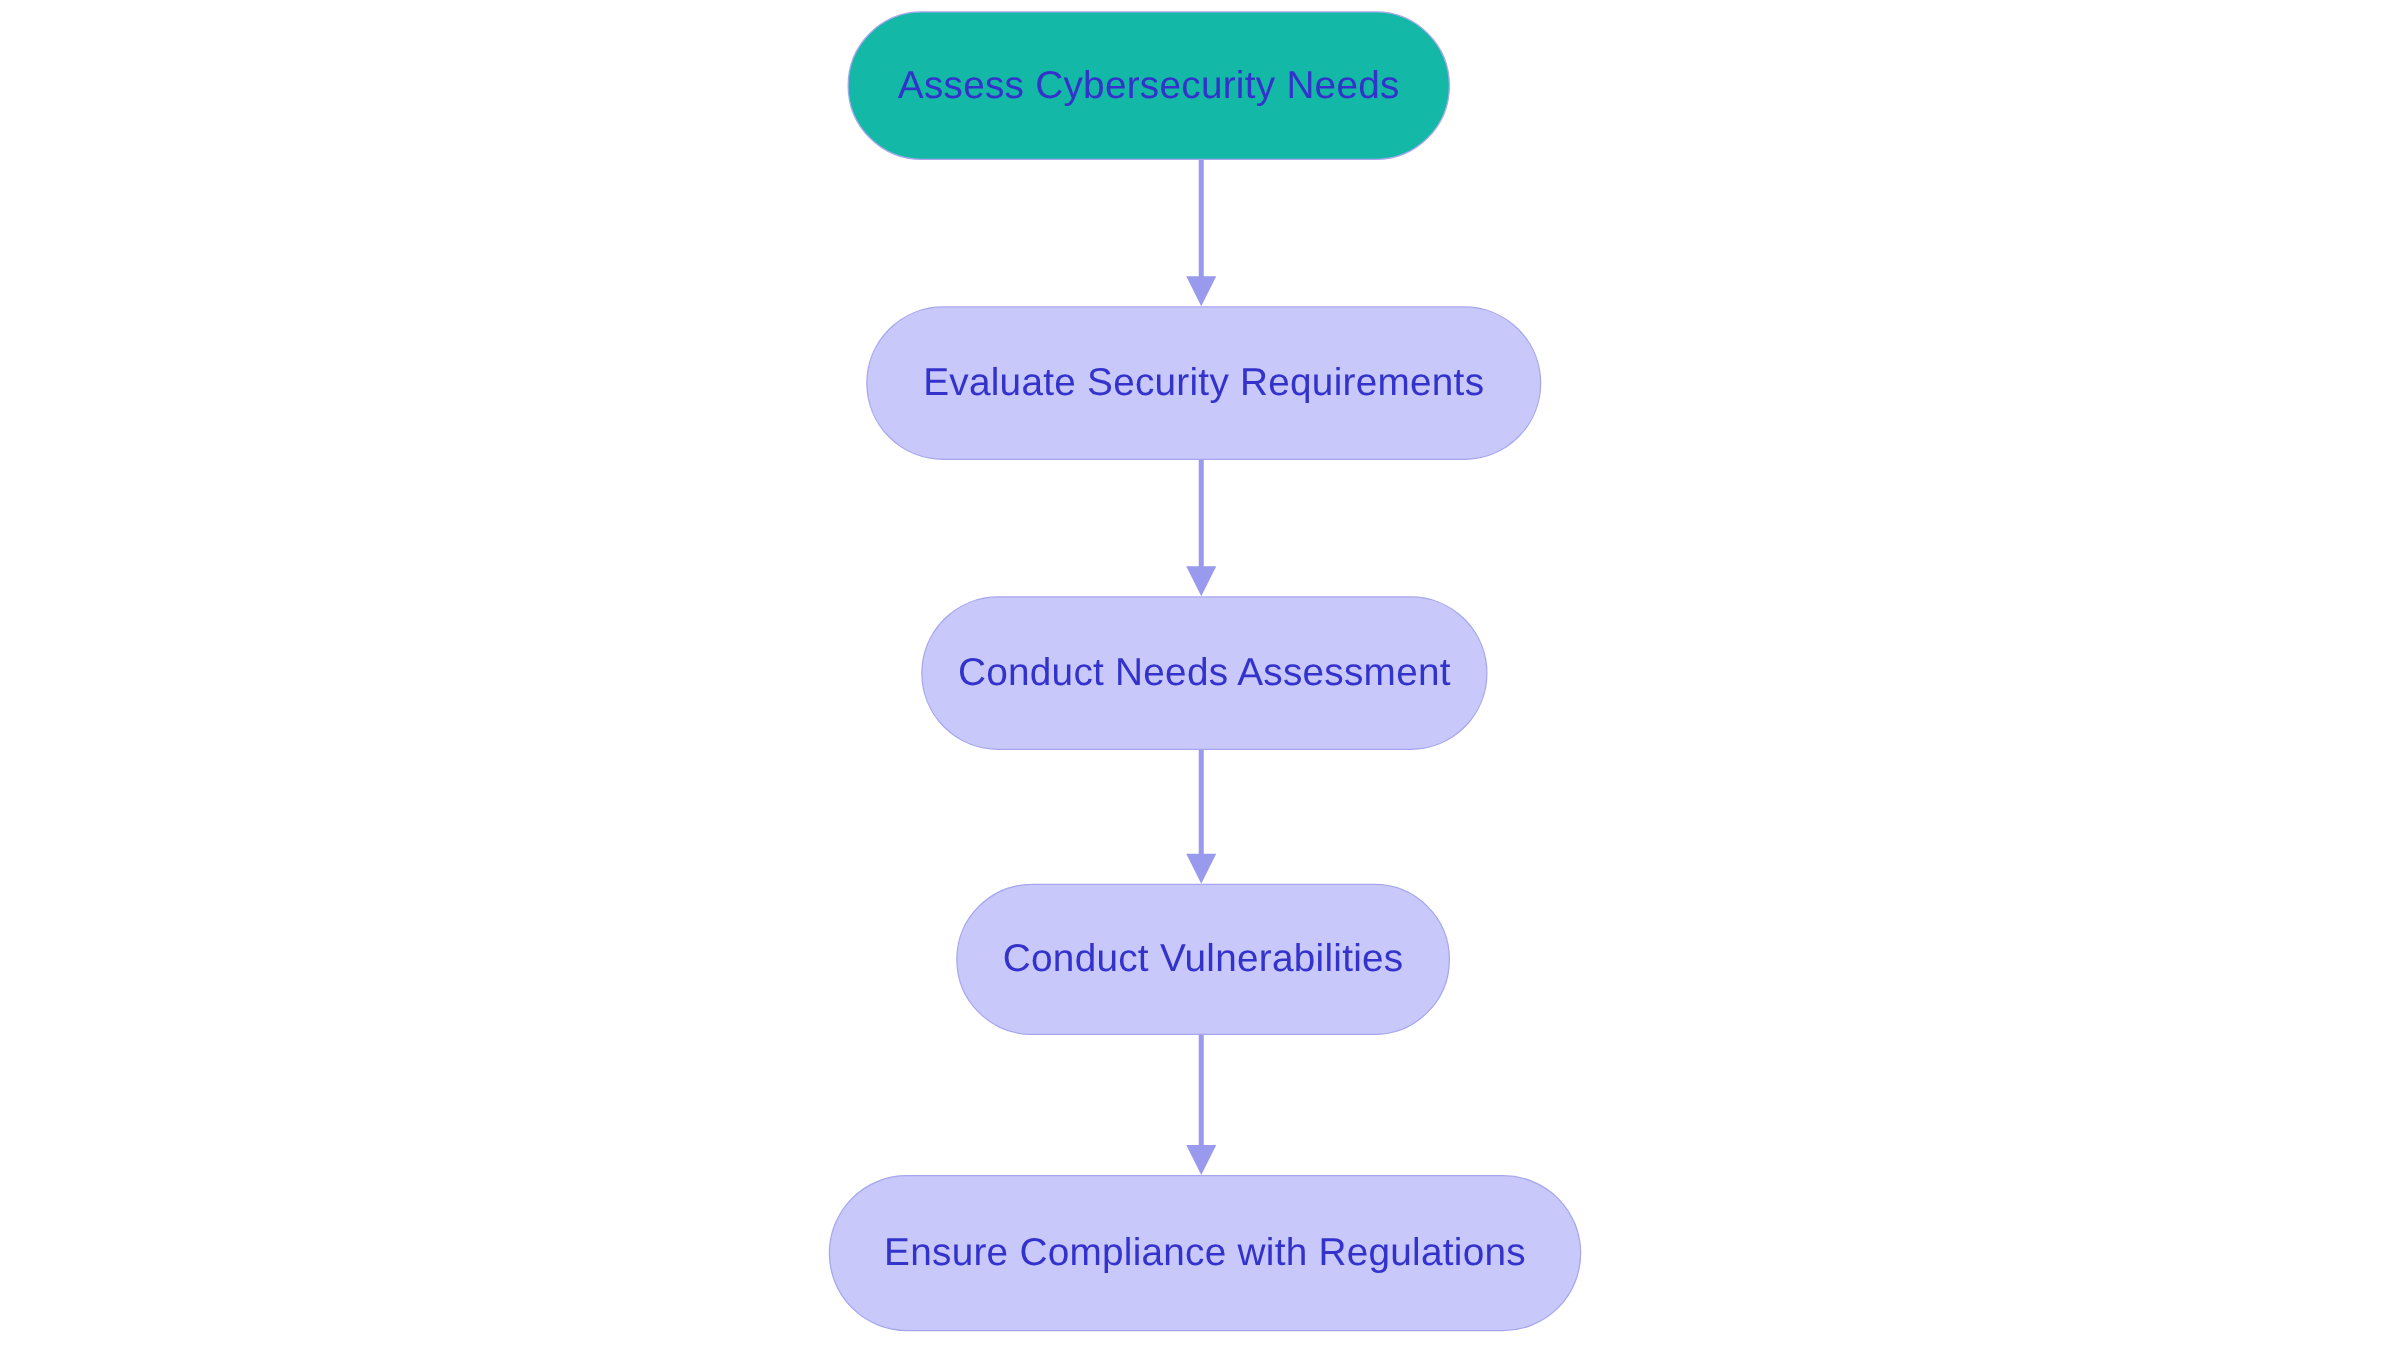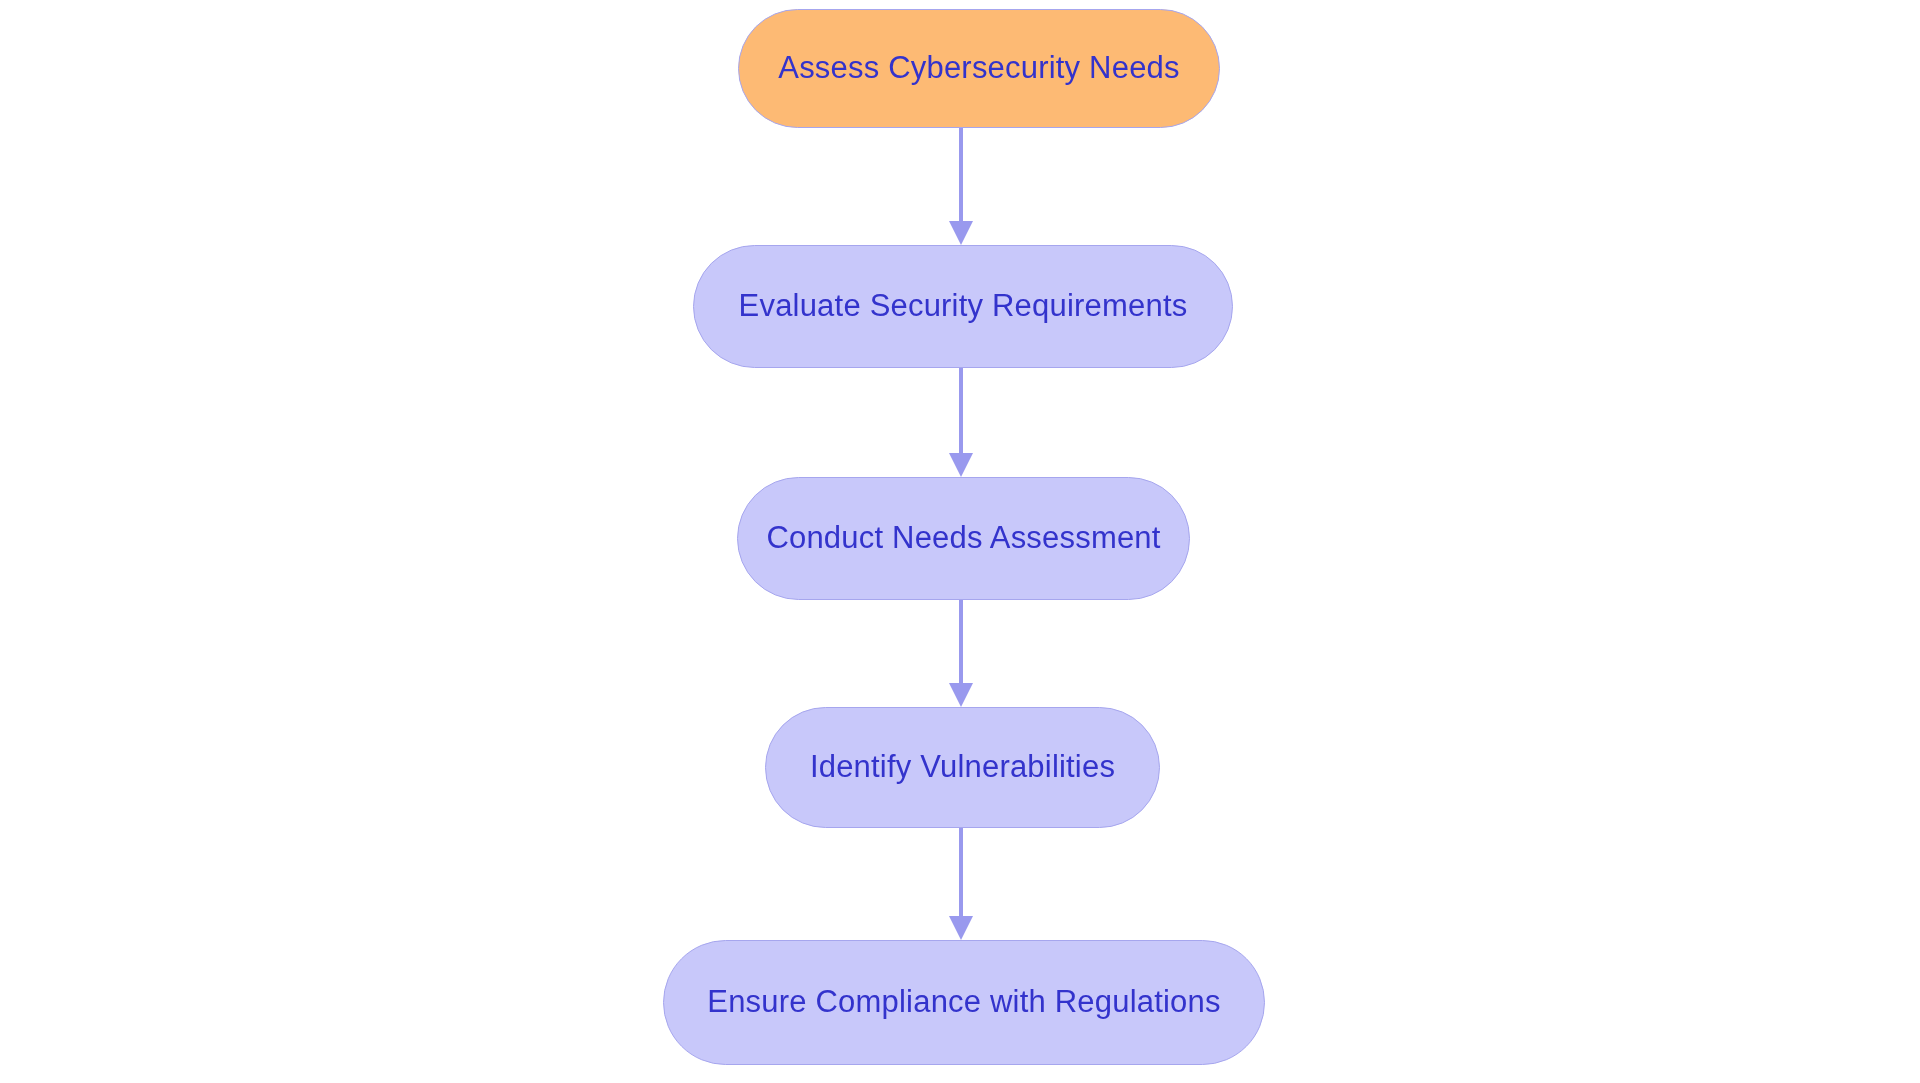--- a/index.html
+++ b/index.html
@@ -83,33 +83,33 @@
   <div class="connector" id="conn-2" style="left: 959px; top: 600px; width: 4px; height: 107px;">
     <div class="connector-line" style="height: 85px; background: rgb(153, 153, 238);"></div>
     <div class="connector-arrow" style="top: 83px; border-top-color: rgb(153, 153, 238);"></div>
   </div>
 
   <div class="connector" id="conn-3" style="left: 959px; top: 828px; width: 4px; height: 112px;">
     <div class="connector-line" style="height: 90px; background: rgb(153, 153, 238);"></div>
     <div class="connector-arrow" style="top: 88px; border-top-color: rgb(153, 153, 238);"></div>
   </div>
 
-  <div class="node" id="node-0" style="left: 738px; top: 9px; width: 482px; height: 119px; background: #fdba74; border-color: rgb(166, 166, 238);">
+  <div class="node" id="node-0" style="left: 678px; top: 9px; width: 482px; height: 119px; background: #14b8a6; border-color: rgb(166, 166, 238);">
     <span class="node-label" style="color: rgb(51, 51, 204);">Assess Cybersecurity Needs</span>
   </div>
 
   <div class="node" id="node-1" style="left: 693px; top: 245px; width: 540px; height: 123px; background: rgb(200, 200, 250); border-color: rgb(166, 166, 238);">
     <span class="node-label" style="color: rgb(51, 51, 204); text-align: right;">Evaluate Security Requirements</span>
   </div>
 
   <div class="node" id="node-2" style="left: 737px; top: 477px; width: 453px; height: 123px; background: rgb(200, 200, 250); border-color: rgb(166, 166, 238);">
     <span class="node-label" style="color: rgb(51, 51, 204);">Conduct Needs Assessment</span>
   </div>
 
   <div class="node" id="node-3" style="left: 765px; top: 707px; width: 395px; height: 121px; background: rgb(200, 200, 250); border-color: rgb(166, 166, 238);">
-    <span class="node-label" style="color: rgb(51, 51, 204);">Identify Vulnerabilities</span>
+    <span class="node-label" style="color: rgb(51, 51, 204);">Conduct Vulnerabilities</span>
   </div>
 
   <div class="node" id="node-4" style="left: 663px; top: 940px; width: 602px; height: 125px; background: rgb(200, 200, 250); border-color: rgb(166, 166, 238); justify-content: center;">
     <span class="node-label" style="color: rgb(51, 51, 204);">Ensure Compliance with Regulations</span>
   </div>
 
 </div>
 
 </body></html>

